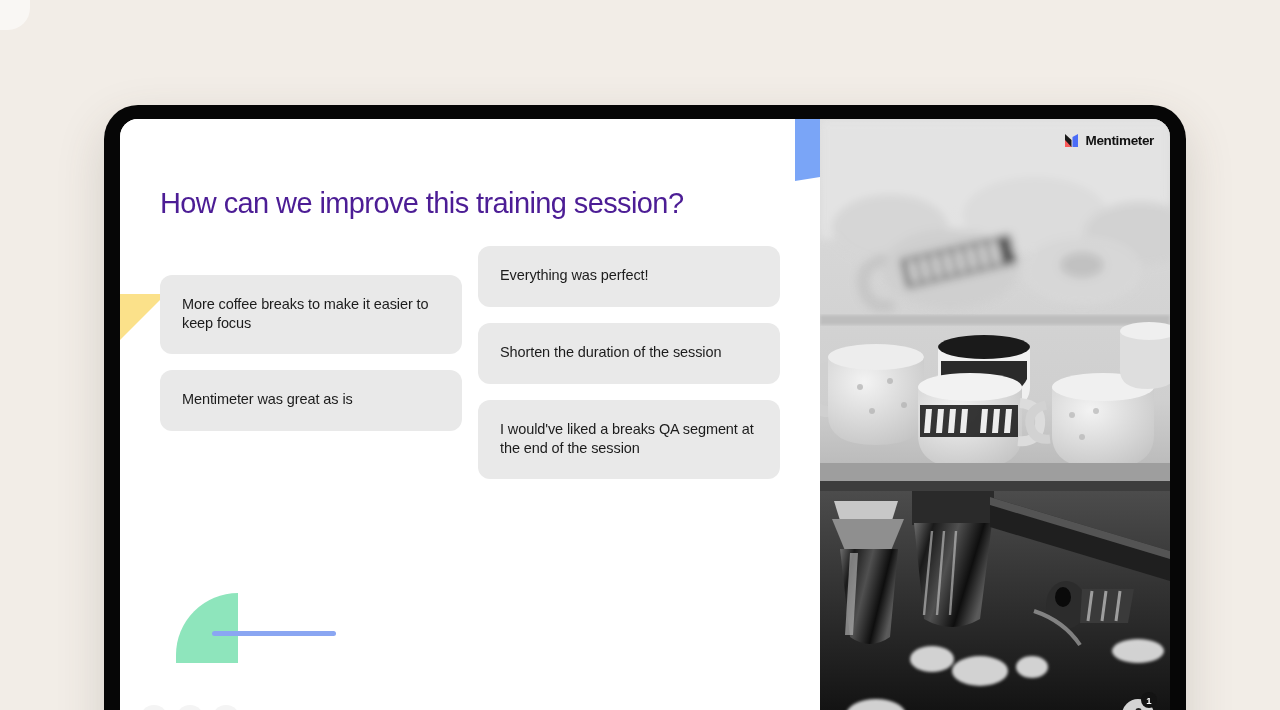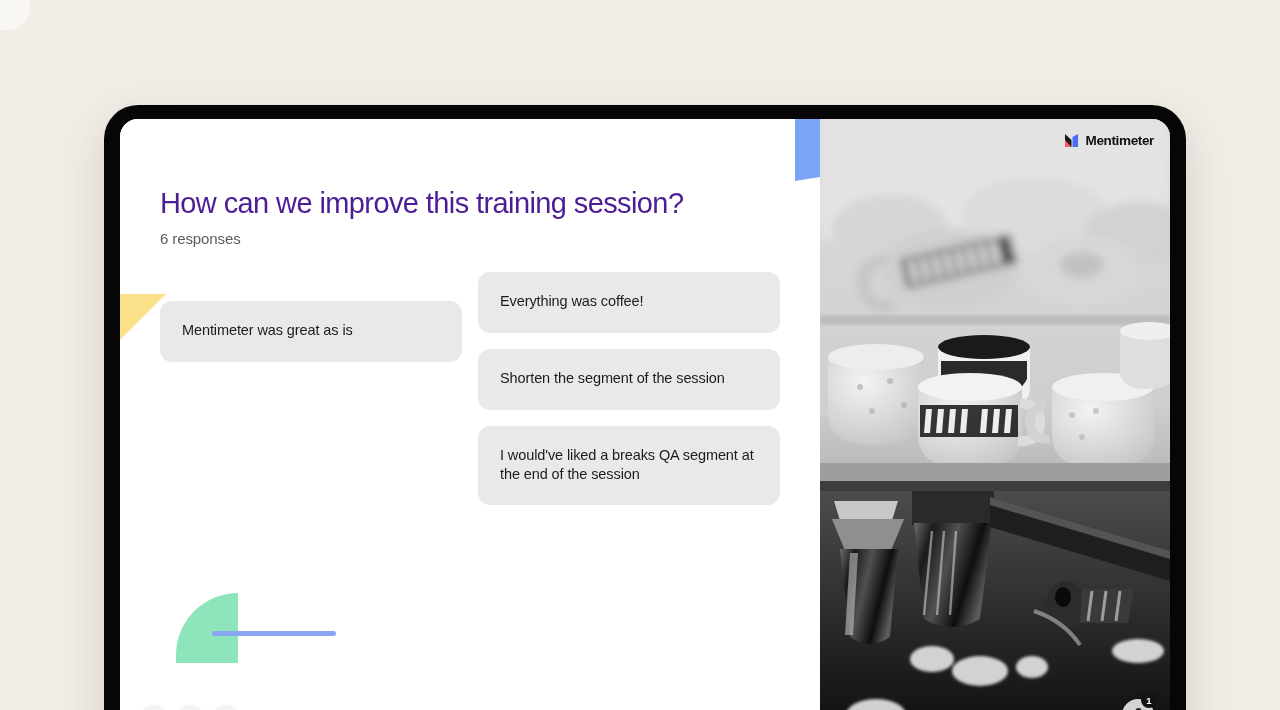--- a/index.html
+++ b/index.html
@@ -283,31 +283,31 @@
 
     <div id="deco-blue-shape"></div>
     <div id="deco-yellow-shape"></div>
     <div id="deco-mint-shape"></div>
     <div id="deco-line-shape"></div>
 
     <div id="slide-body">
 
       <h1 id="question-title">How can we improve this training session?</h1>
 
-      <div id="response-count">6 responses</div>
 
       <div id="responses-grid">
 
         <div class="response-column" id="response-column-left">
+          <div class="response-card tall">More coffee breaks to make it easier to keep focus</div>
           <div class="response-card">Mentimeter was great as is</div>
         </div>
 
         <div class="response-column" id="response-column-right">
-          <div class="response-card">Everything was coffee!</div>
-          <div class="response-card">Shorten the segment of the session</div>
+          <div class="response-card">Everything was perfect!</div>
+          <div class="response-card">Shorten the duration of the session</div>
           <div class="response-card tall">I would've liked a breaks QA segment at the end of the session</div>
         </div>
 
       </div>
     </div>
 
     <div id="slide-toolbar">
 
       <button class="toolbar-button" title="Previous slide">
         

